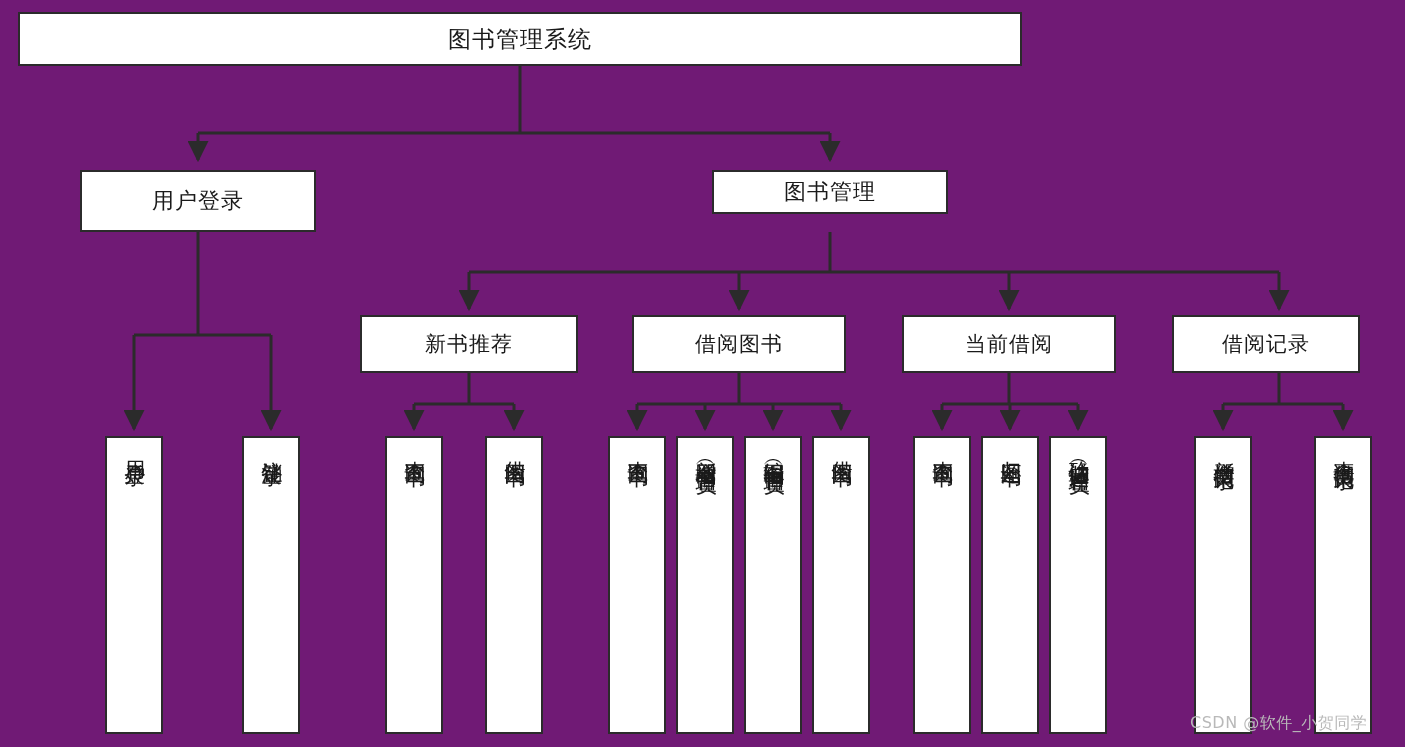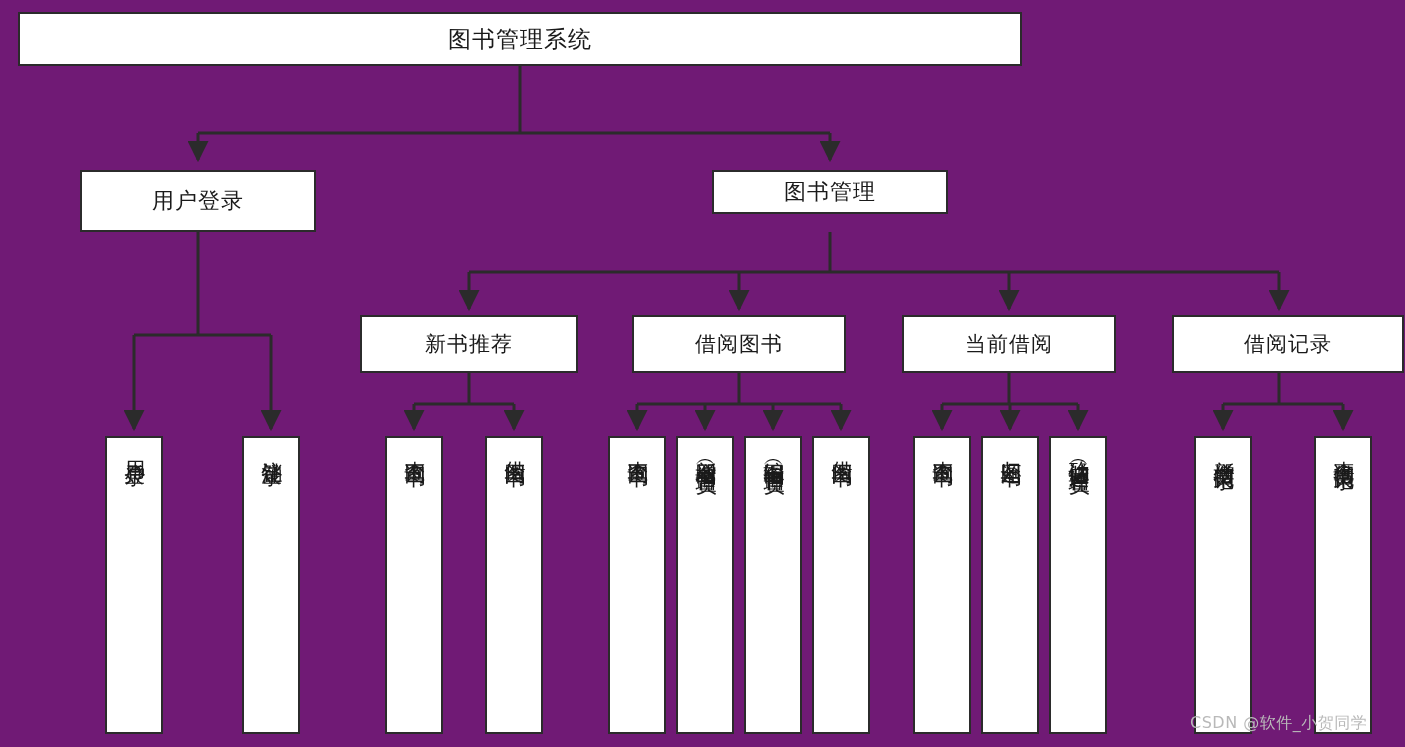--- a/index.html
+++ b/index.html
@@ -147,21 +147,21 @@
   </div>
 
   <div class="node l3" style="left:632px; top:315px; width:214px; height:58px;">
     <span class="hlabel">借阅图书</span>
   </div>
 
   <div class="node l3" style="left:902px; top:315px; width:214px; height:58px;align-items:center;">
     <span class="hlabel">当前借阅</span>
   </div>
 
-  <div class="node l3" style="left:1172px; top:315px; width:232px; height:58px;font-family:Liberation Serif, serif;">
+  <div class="node l3" style="left:1172px; top:315px; width:188px; height:58px;font-family:Liberation Serif, serif;">
     <span class="hlabel">借阅记录</span>
   </div>
 
   <div class="node leaf" style="left:105px; top:436px; width:58px; height:298px;">
     <span class="vlabel">用户登录</span>
   </div>
 
   <div class="node leaf" style="left:242px; top:436px; width:58px; height:298px;">
     <span class="vlabel">注销登录</span>
   </div>

